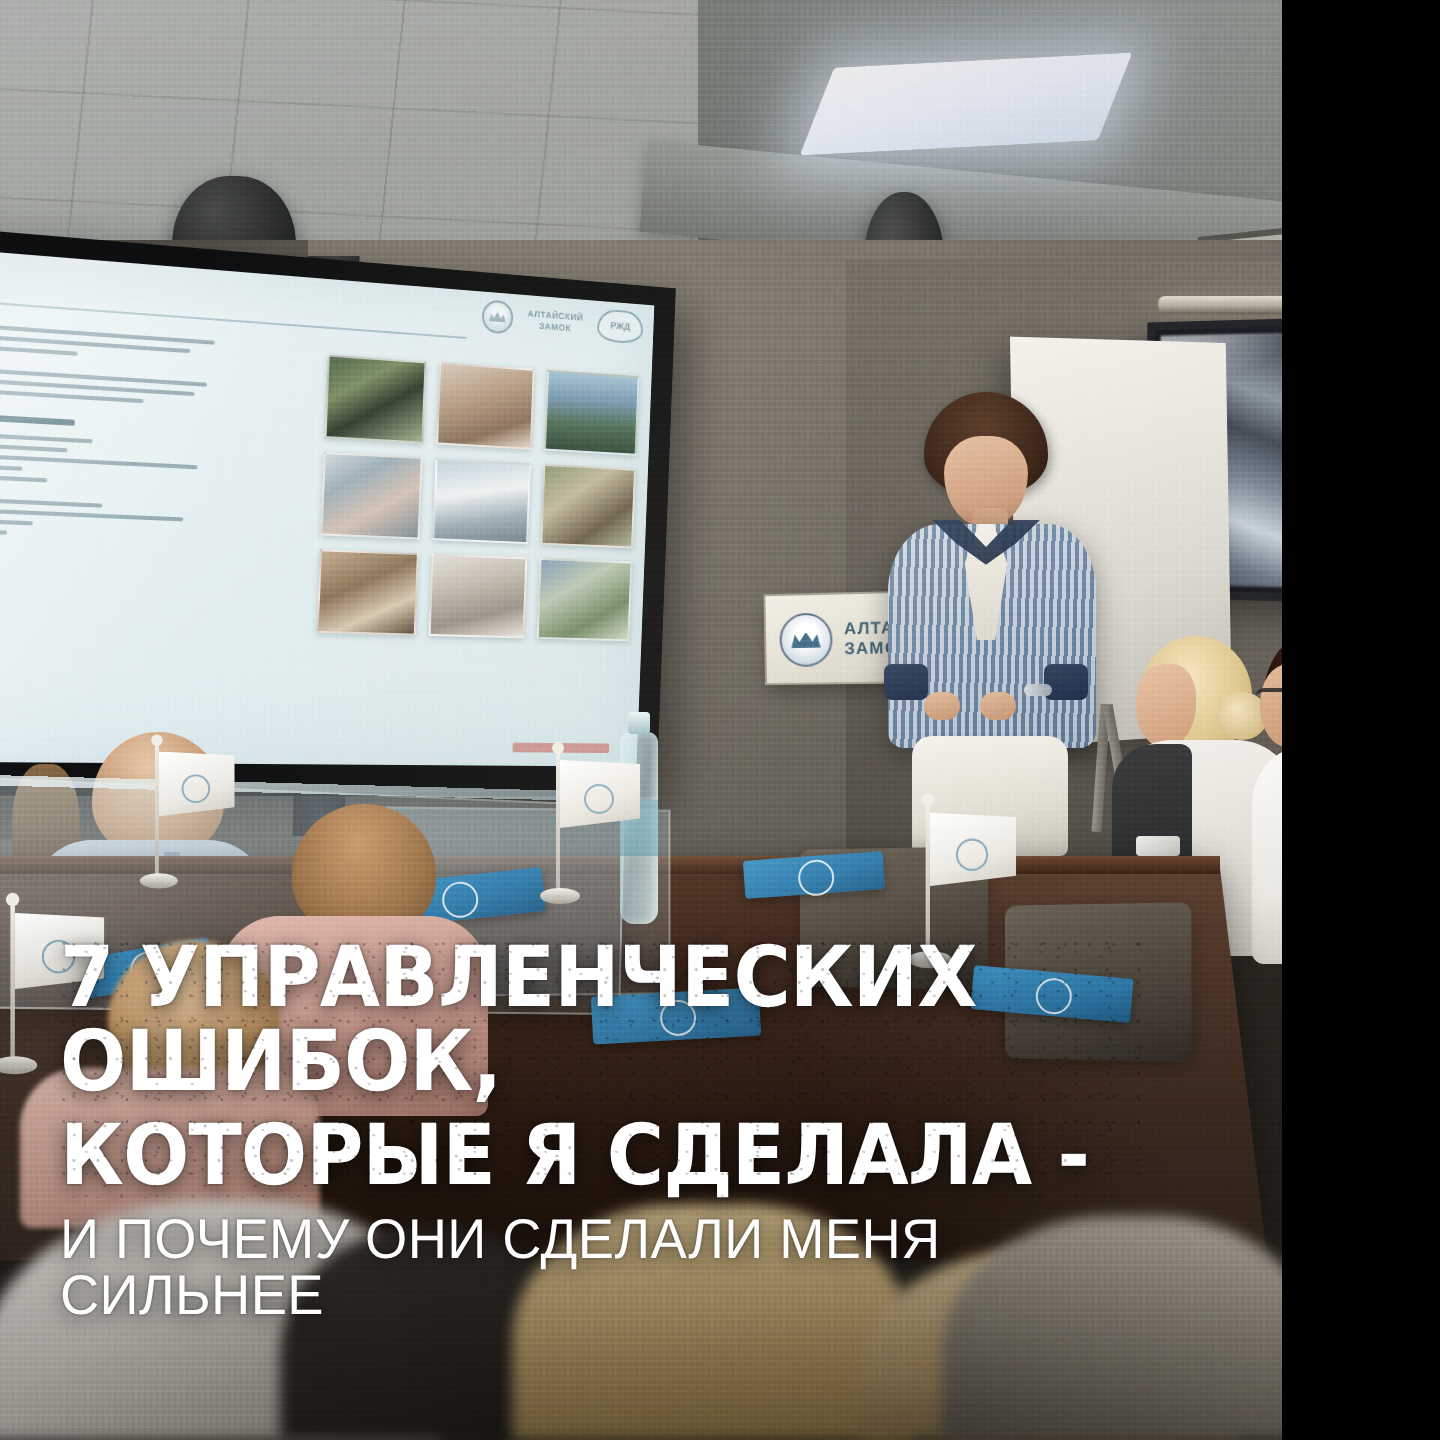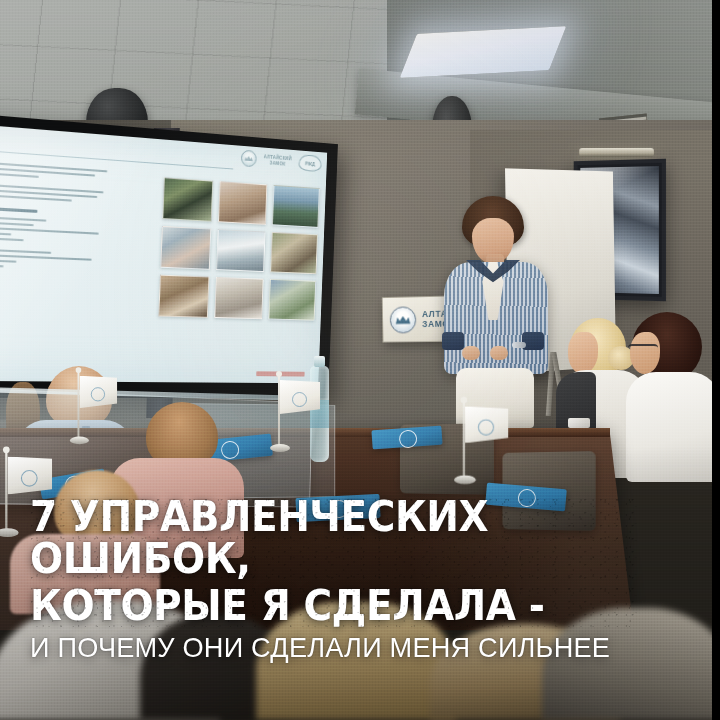--- a/index.html
+++ b/index.html
@@ -1,21 +1,21 @@
 <!DOCTYPE html>
 <html lang="ru"><head>
 <meta charset="utf-8">
 <title>Conference Room Social Card</title>
 <style>
   html,body{margin:0;padding:0;background:#000;}
   body{font-family:"Liberation Sans","DejaVu Sans",sans-serif;}
 
   .stage{
     position:relative;
-    width:712px;height:720px;
+    width:641px;height:720px;
     overflow:hidden;
     background:#2a2721;
   }
 
   
   .room{position:absolute;inset:0;overflow:hidden;}
 
   
   .ceiling{
     position:absolute;left:-5%;top:0;width:110%;height:152px;

